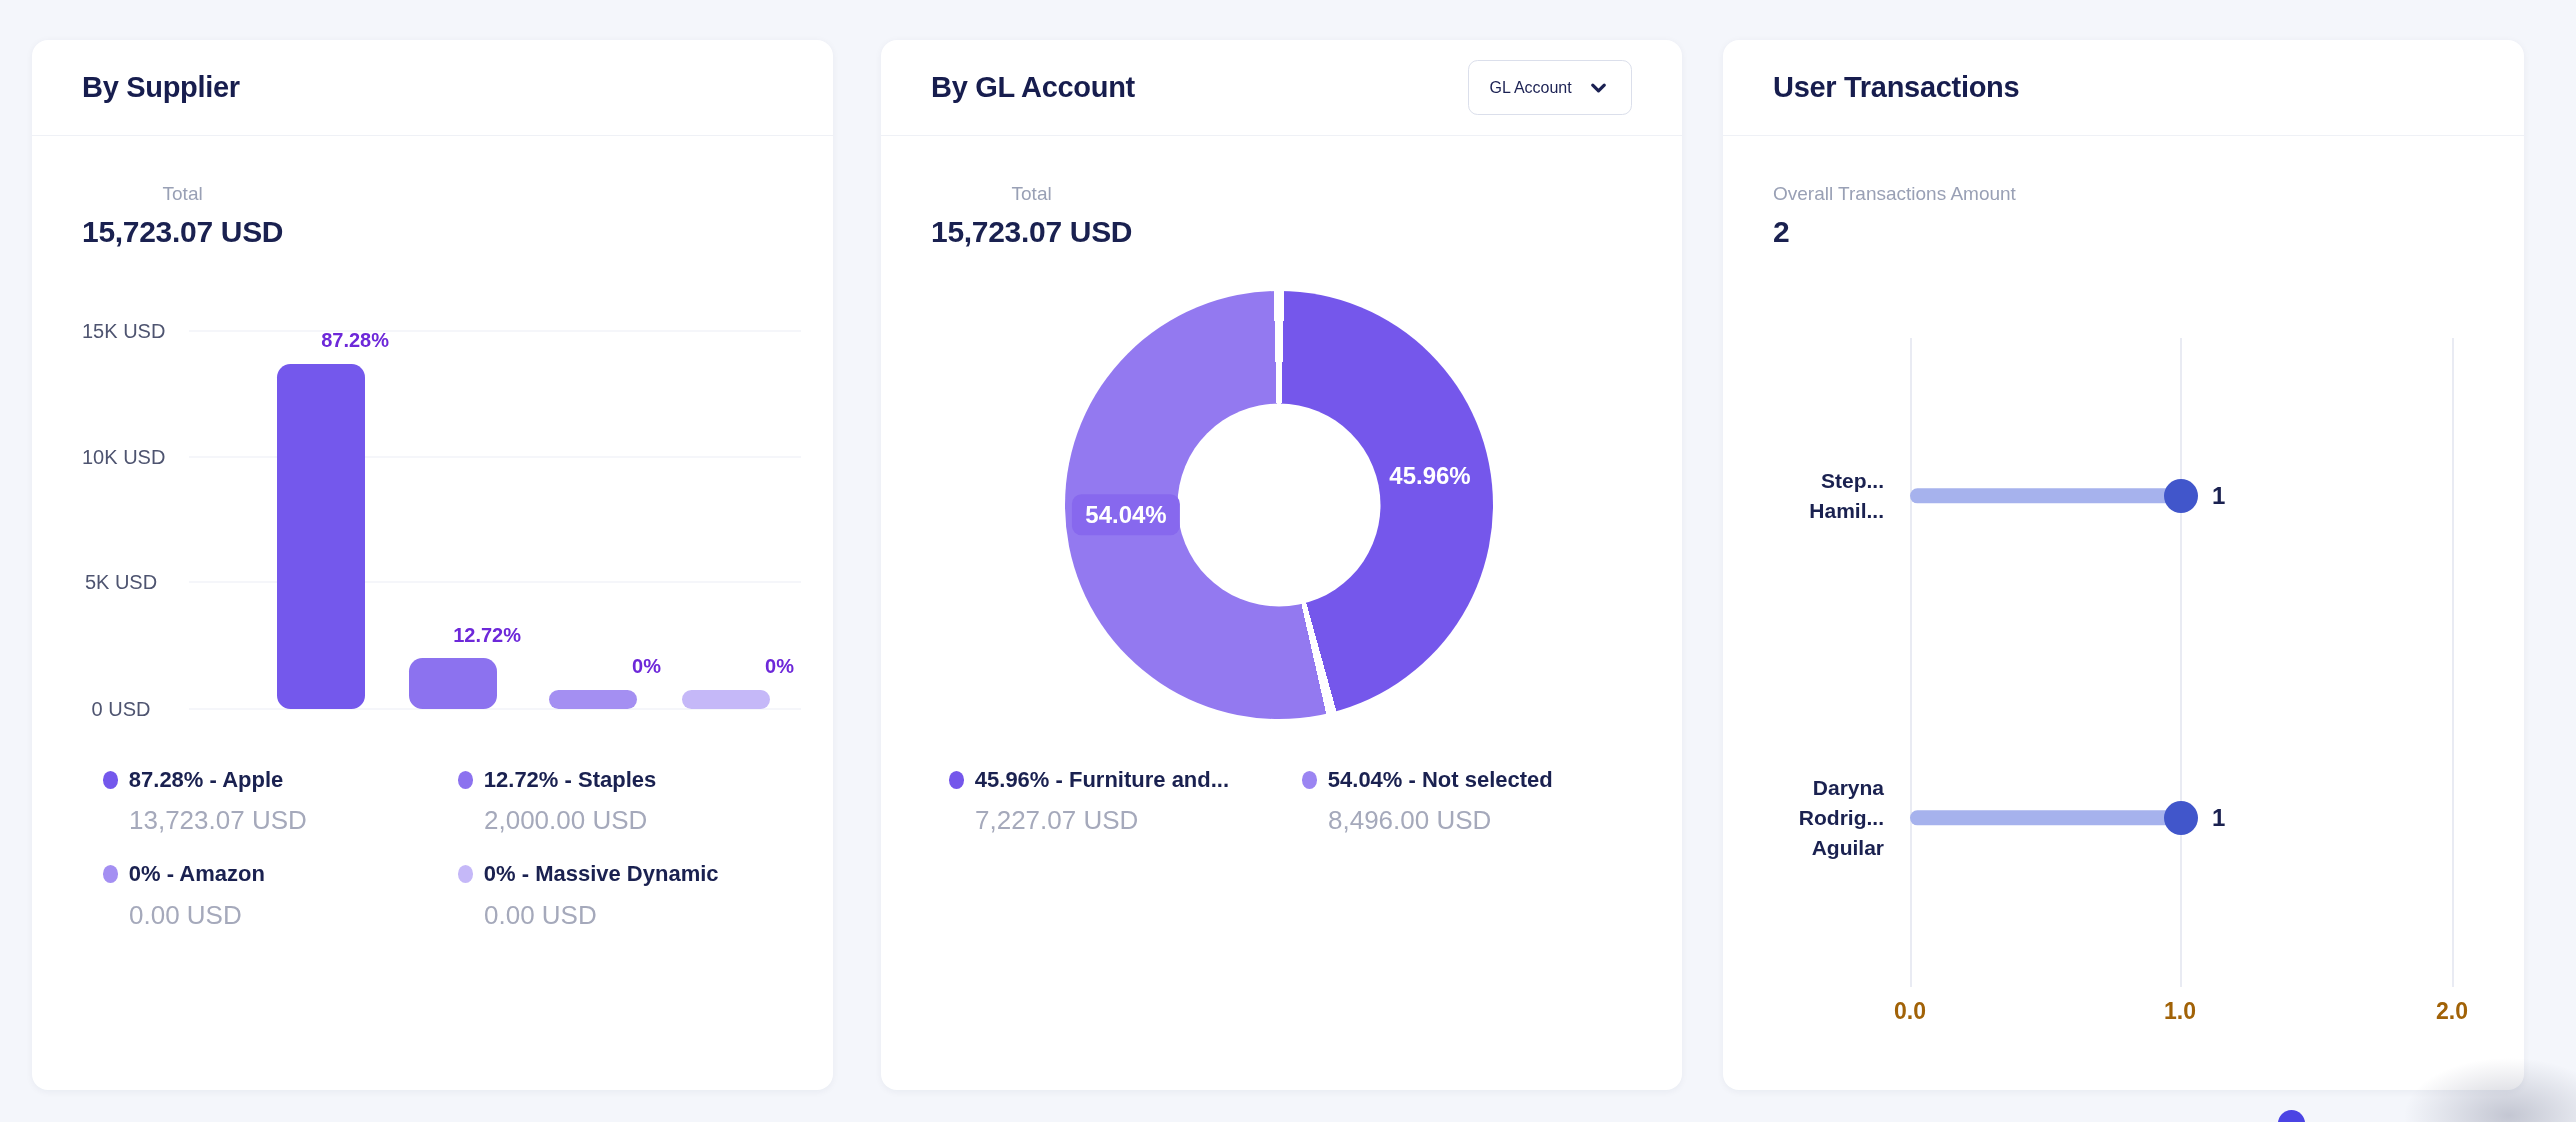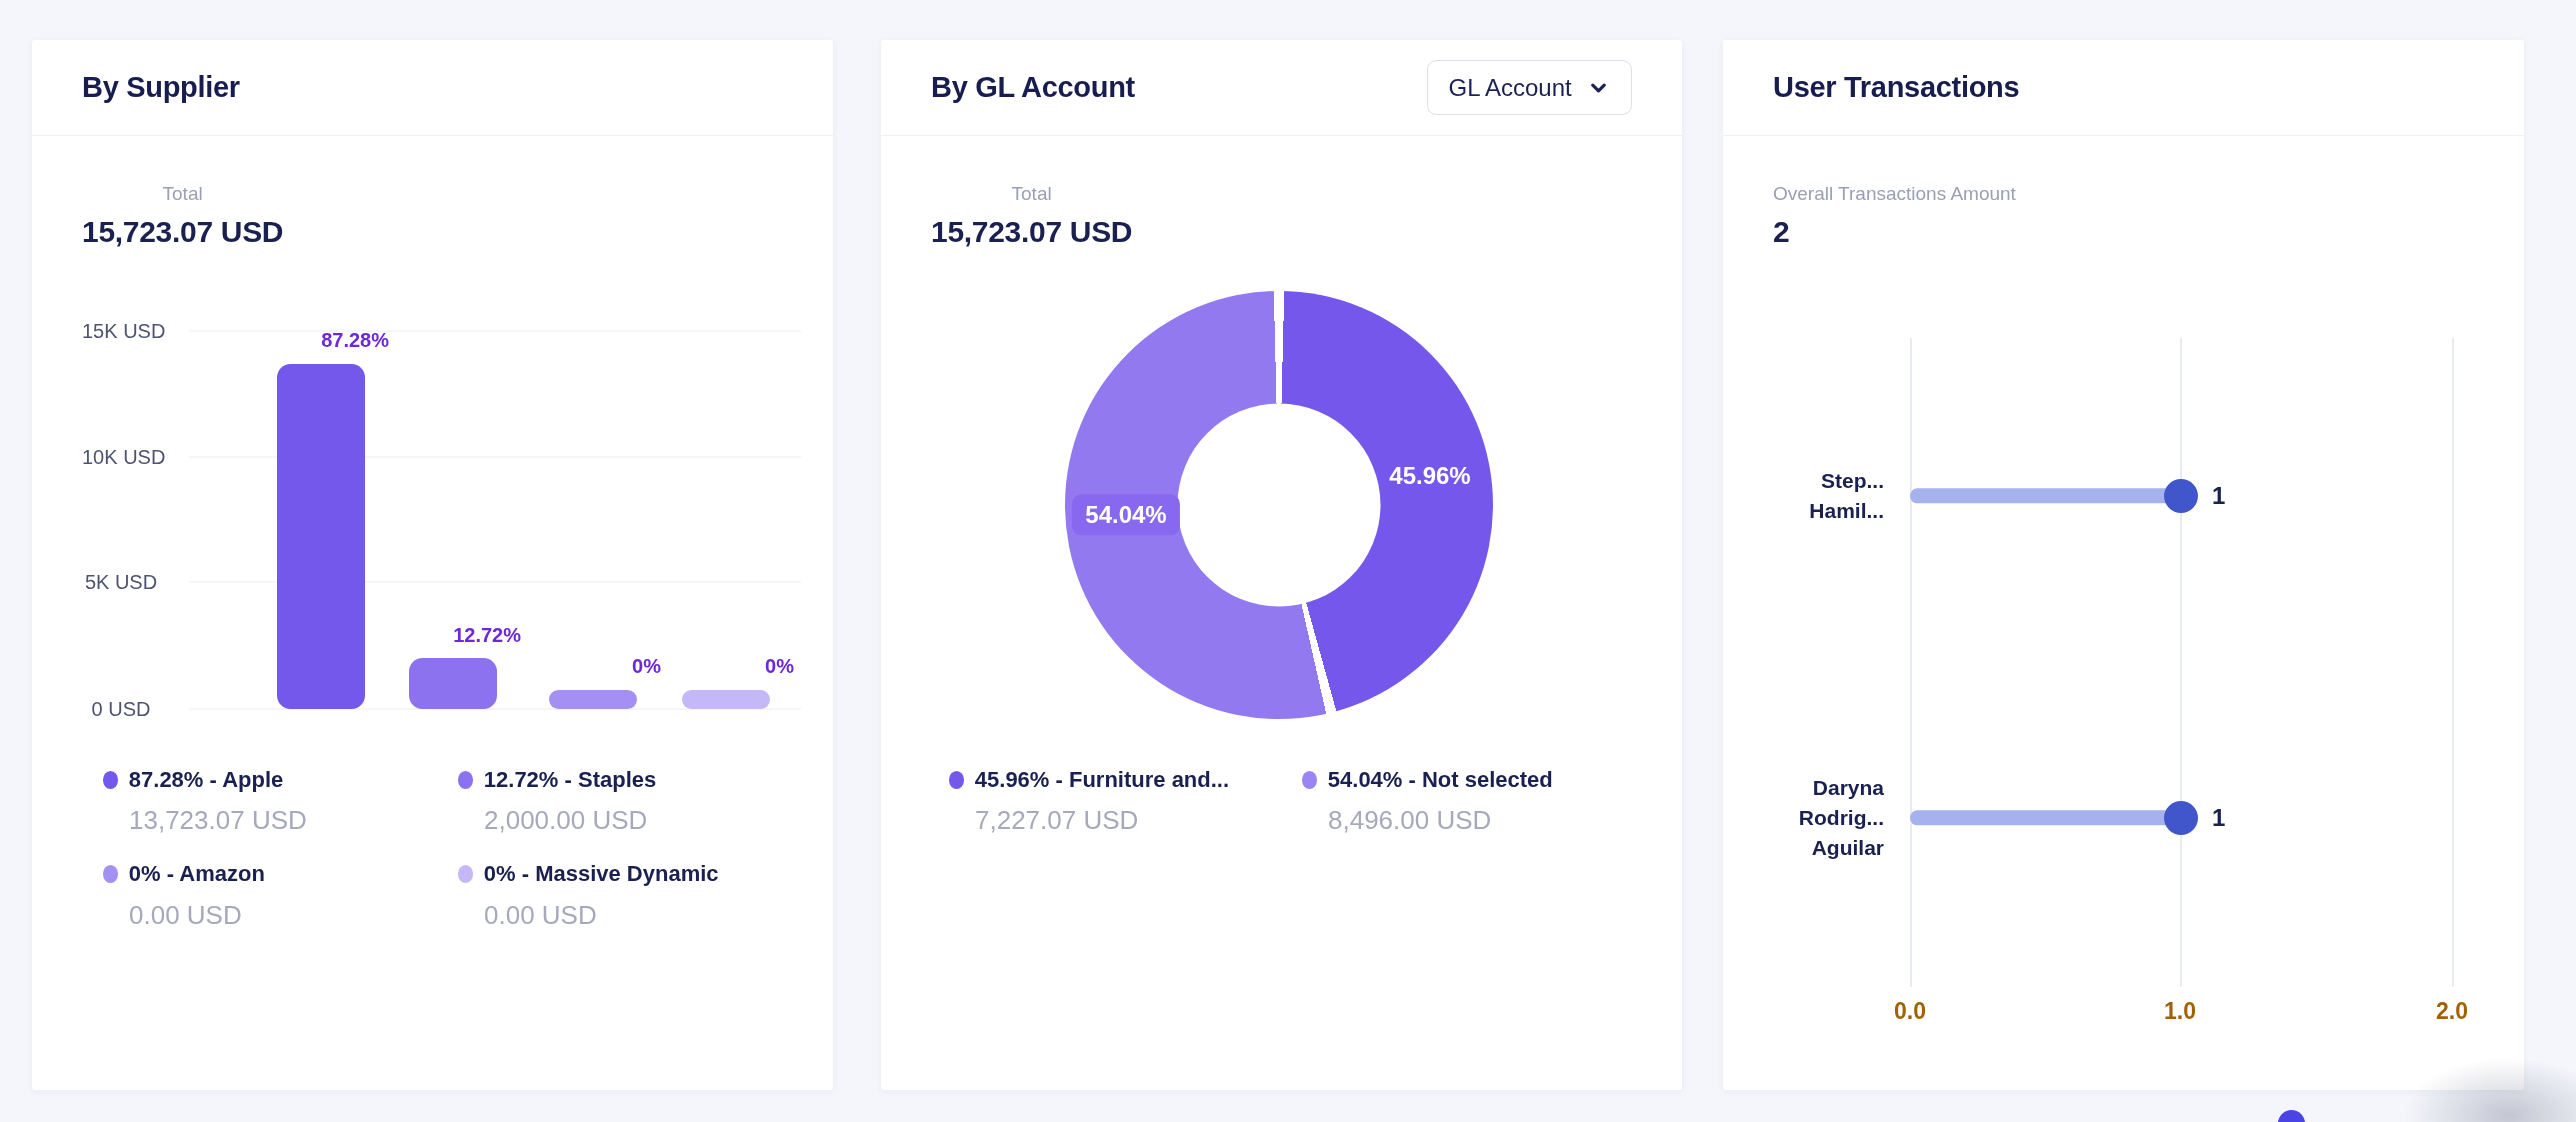--- a/index.html
+++ b/index.html
@@ -5,40 +5,40 @@
   * { margin:0; padding:0; box-sizing:border-box; }
   html,body { width:2576px; height:1123px; overflow:hidden; }
   body {
     background:#F4F6FB;
     font-family:"Liberation Sans", sans-serif;
     color:#1B2153;
     position:relative;
   }
   .card {
     position:absolute; top:40px; height:1050px; width:801px;
-    background:#FFFFFF; border-radius:3px;
+    background:#FFFFFF; border-radius:16px;
     box-shadow:0 1.9px 7.6px rgba(25,30,70,0.05);
   }
   #card-supplier { left:32px; }
   #card-gl       { left:881px; }
   #card-tx       { left:1723px; }
 
   .card-header {
     height:96px; padding:0 50px;
     display:flex; align-items:center; justify-content:space-between;
     border-bottom:1.9px solid #EFF1F6;
   }
   .card-title { font-size:29px; font-weight:700; color:#171D4E; letter-spacing:-0.3px; }
 
   .dropdown-btn {
     display:flex; align-items:center; gap:15.3px;
     background:#fff; border:1.9px solid #DBDFEB; border-radius:9.6px;
     height:55px; padding:0 21px;
     font-family:"Liberation Sans", sans-serif;
-    font-size:24px; color:#1B2153; cursor:pointer;
+    font-size:16px; color:#1B2153; cursor:pointer;
   }
 
   .total-block { position:absolute; left:50px; top:143px; }
   .total-label { font-size:19px; color:#99A0B5;text-align:center; }
   .total-value { font-size:30px; font-weight:700; color:#1A2150; margin-top:9.6px; letter-spacing:-0.3px; }
 
   
   .bar-chart { position:absolute; left:50px; right:32px; top:291px; height:378px; }
   .grid-row  { position:absolute; left:0; right:0; display:flex; align-items:center; transform:translateY(-50%); }
   .ytick     { width:107px; text-align:center; font-size:20px; color:#4E5470; padding-right:29px; white-space:nowrap; }

